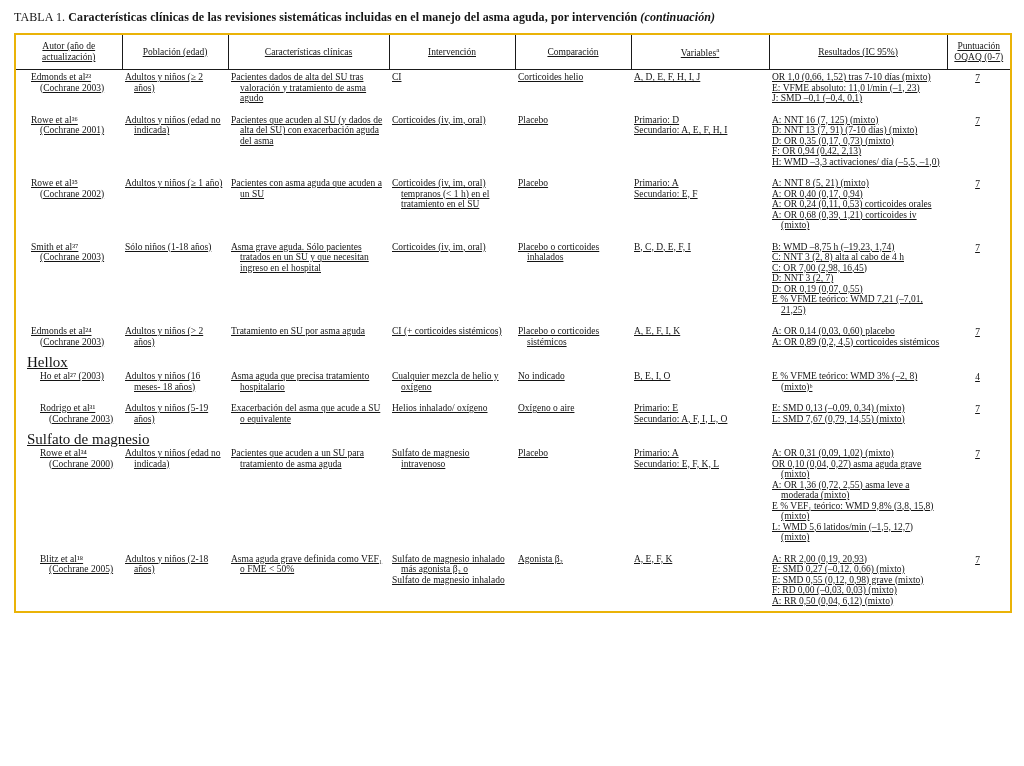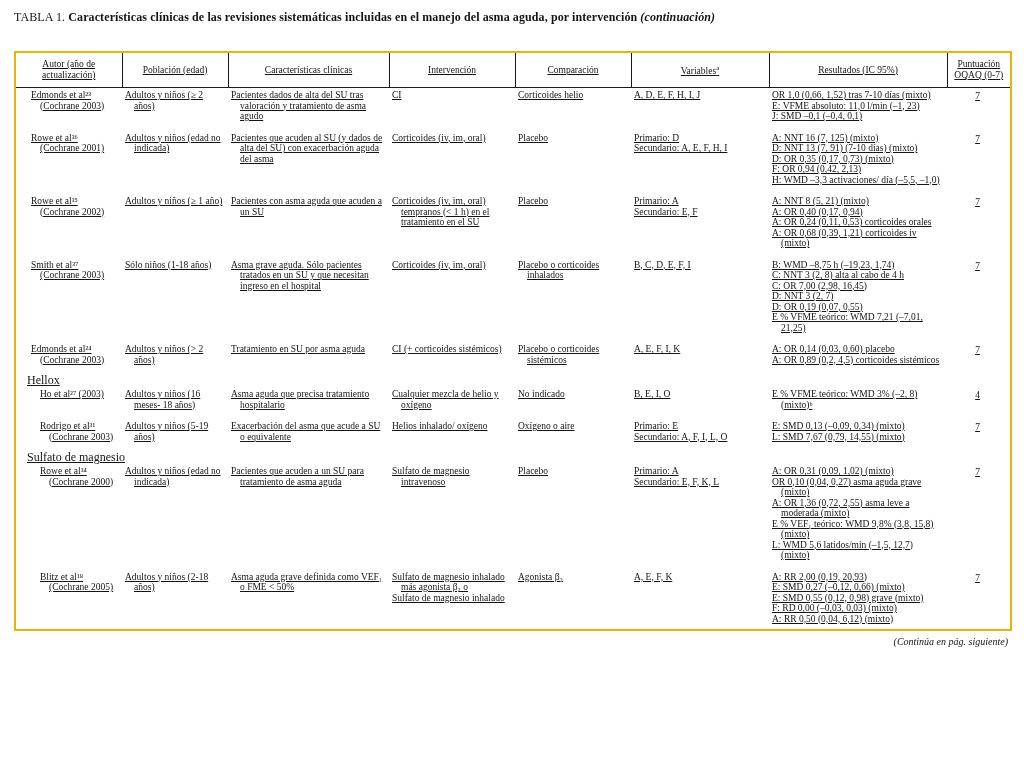--- a/index.html
+++ b/index.html
@@ -1,31 +1,31 @@
 <!DOCTYPE html>
 <html><head>
 <meta charset="utf-8">
 <style>
   html,body{margin:0;padding:0;background:#ffffff;color:#141414;
     font-family:"Liberation Serif","DejaVu Serif","DejaVu Sans",serif;}
   .page{width:996px;margin:10px 14px 0 14px;}
-  .title{font-size:12px;line-height:14px;margin:2px 0 27px 0;letter-spacing:.1px;}
+  .title{font-size:12px;line-height:14px;margin:2px 0 9px 0;letter-spacing:.1px;}
   .title .prefix{font-weight:normal;}
   .title .main{font-weight:bold;}
   .title .cont{font-weight:bold;font-style:italic;}
   table{width:996px;table-layout:fixed;border-collapse:collapse;border:2px solid #eab308;text-decoration:underline;}
   th{font-size:9.5px;line-height:11px;font-weight:normal;text-align:center;vertical-align:middle;
      padding:6px 3px;border:1px solid #1a1a1a;}
   th sup{font-size:7px;}
   td{vertical-align:top;font-size:9.5px;line-height:10.5px;padding:2px 5px 9px 3px;}
   .ln{padding-left:9px;text-indent:-9px;}
   td.c1{padding-left:15px;}
   td.c1.deep{padding-left:24px;}
   td.c8{text-align:center;padding-top:3px;}
-  tr.section-row td{padding:1px 0 1px 11px;font-size:12px;line-height:11px;}
+  tr.section-row td{padding:1px 0 1px 11px;font-size:15px;line-height:11px;}
   tr.last td{padding-bottom:5px;}
   .footer{font-size:10px;font-style:italic;text-align:right;margin-top:5px;padding-right:2px;}
 </style>
 </head>
 <body>
 
 <div class="page">
 
   <div class="title">
     <span class="prefix">TABLA 1.</span>
@@ -316,15 +316,14 @@
             <div class="ln">E: SMD 0,55 (0,12, 0,98) grave (mixto)</div>
             <div class="ln">F: RD 0,00 (–0,03, 0,03) (mixto)</div>
             <div class="ln">A: RR 0,50 (0,04, 6,12) (mixto)</div>
           </td>
         <td class="c8">7</td>
       </tr>
 
     </tbody>
   </table>
 
-  <div class="footer">(Continúa en pág. siguiente)</div>
 
 </div>
 
 </body></html>

